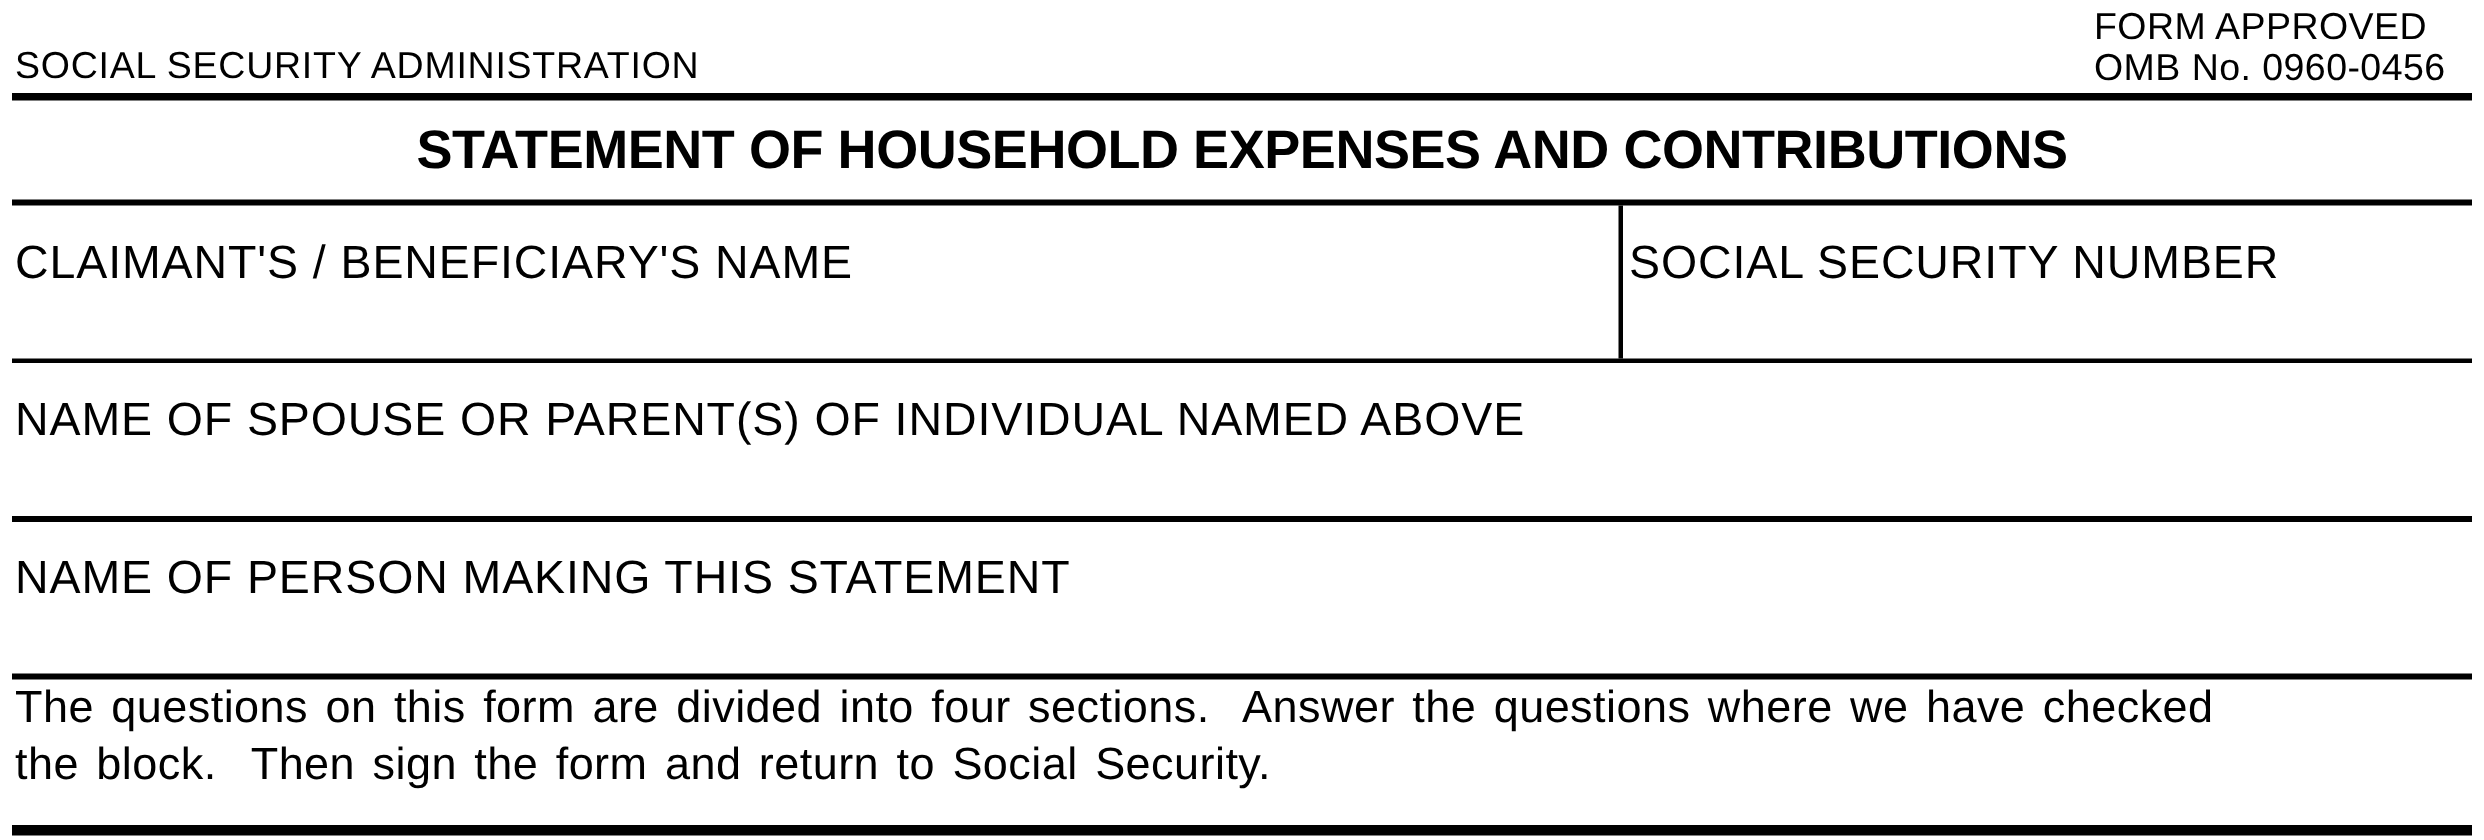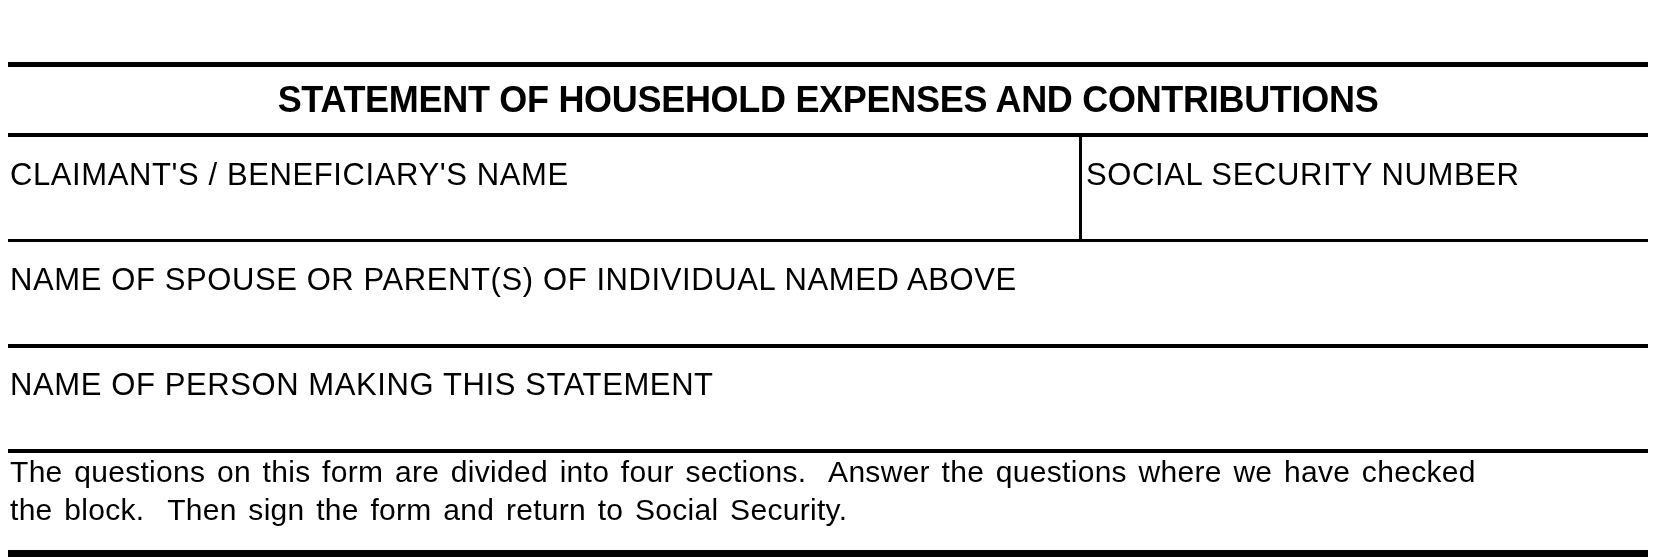--- a/index.html
+++ b/index.html
@@ -67,20 +67,25 @@
     font-size: 30px; line-height: 38px;
     letter-spacing: 0.3px; word-spacing: 3px;
     white-space: pre;
   }
 </style>
 </head>
 <body>
 
 <div class="page">
 
+  <div class="abs agency">SOCIAL SECURITY ADMINISTRATION</div>
+  <div class="abs approval">
+    <div>FORM APPROVED</div>
+    <div>OMB No. 0960-0456</div>
+  </div>
   <div class="abs rule rule-top"></div>
 
   <div class="abs title">STATEMENT OF HOUSEHOLD EXPENSES AND CONTRIBUTIONS</div>
   <div class="abs rule rule-title"></div>
 
   <div class="abs field-label lbl-claimant">CLAIMANT'S / BENEFICIARY'S NAME</div>
   <div class="abs field-label lbl-ssn">SOCIAL SECURITY NUMBER</div>
   <div class="abs vdiv"></div>
   <div class="abs fill fill-claimant"></div>
   <div class="abs fill fill-ssn"></div>

